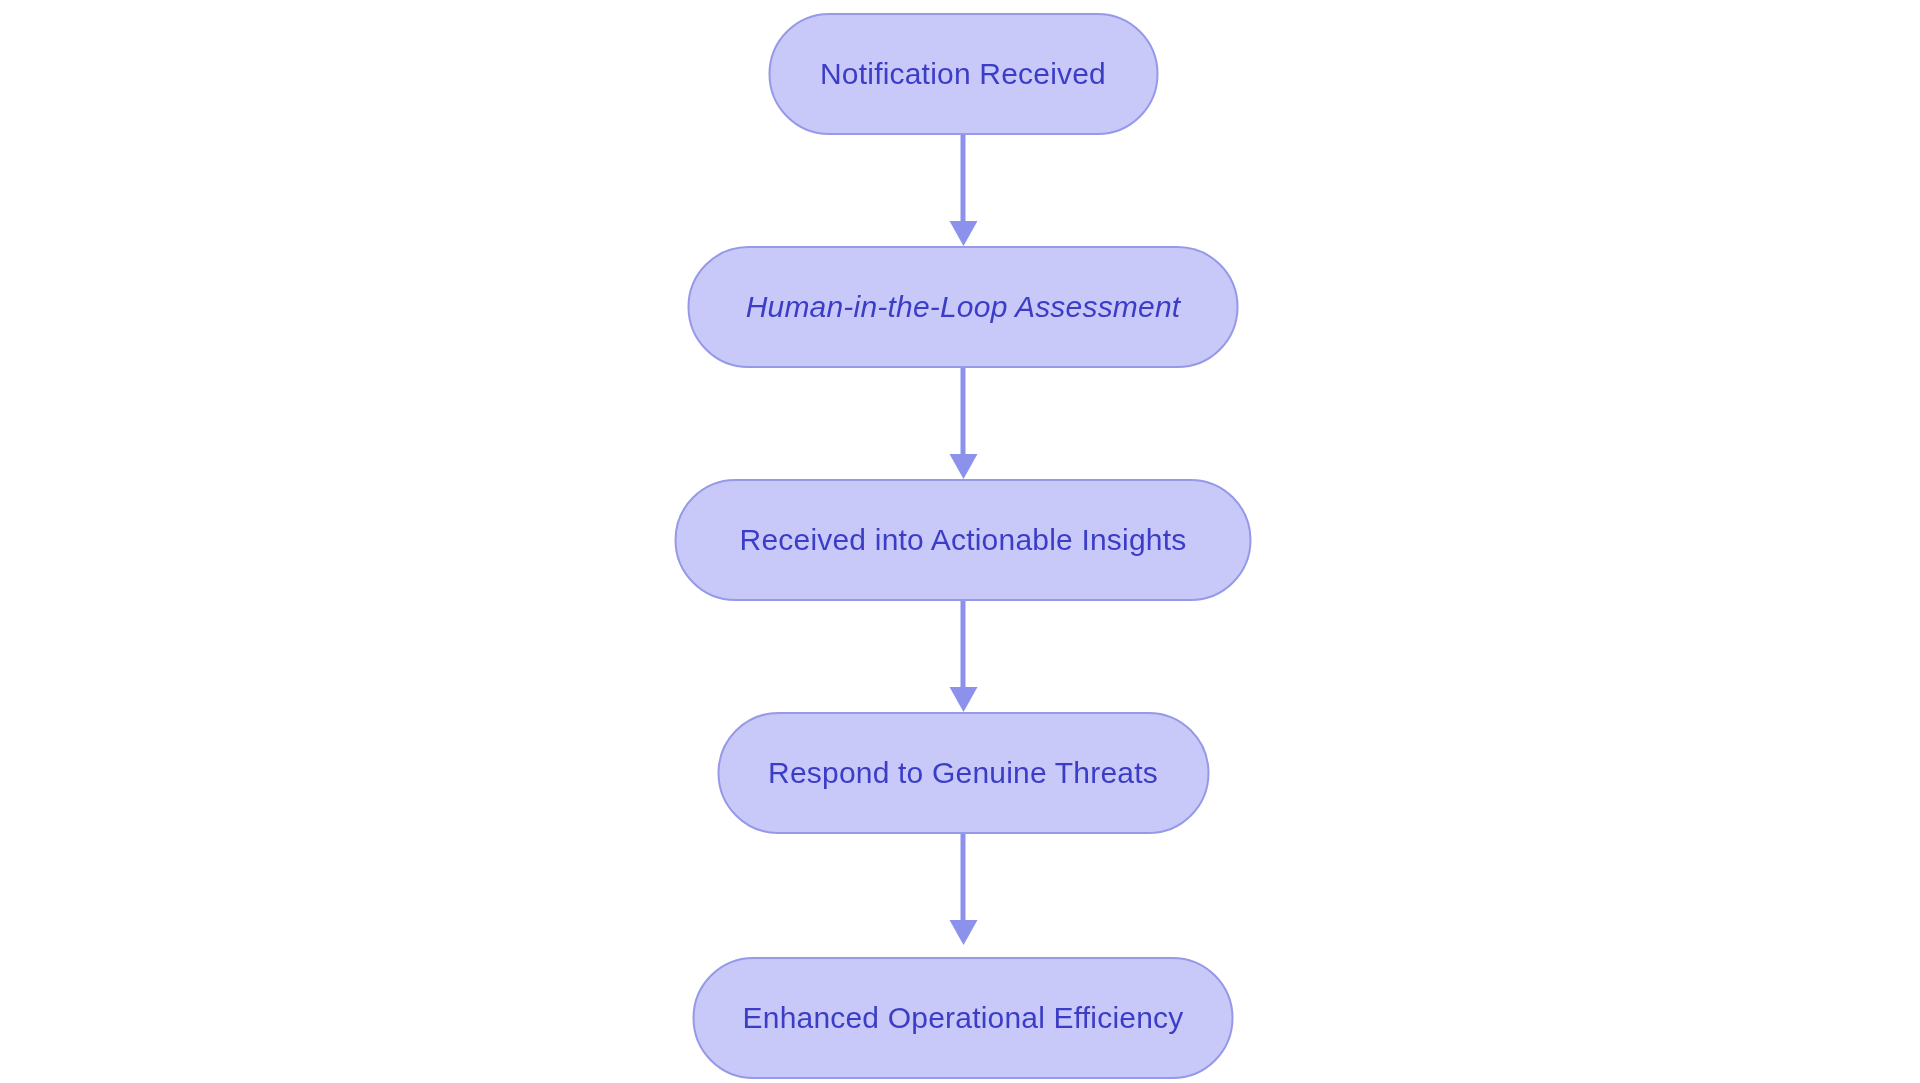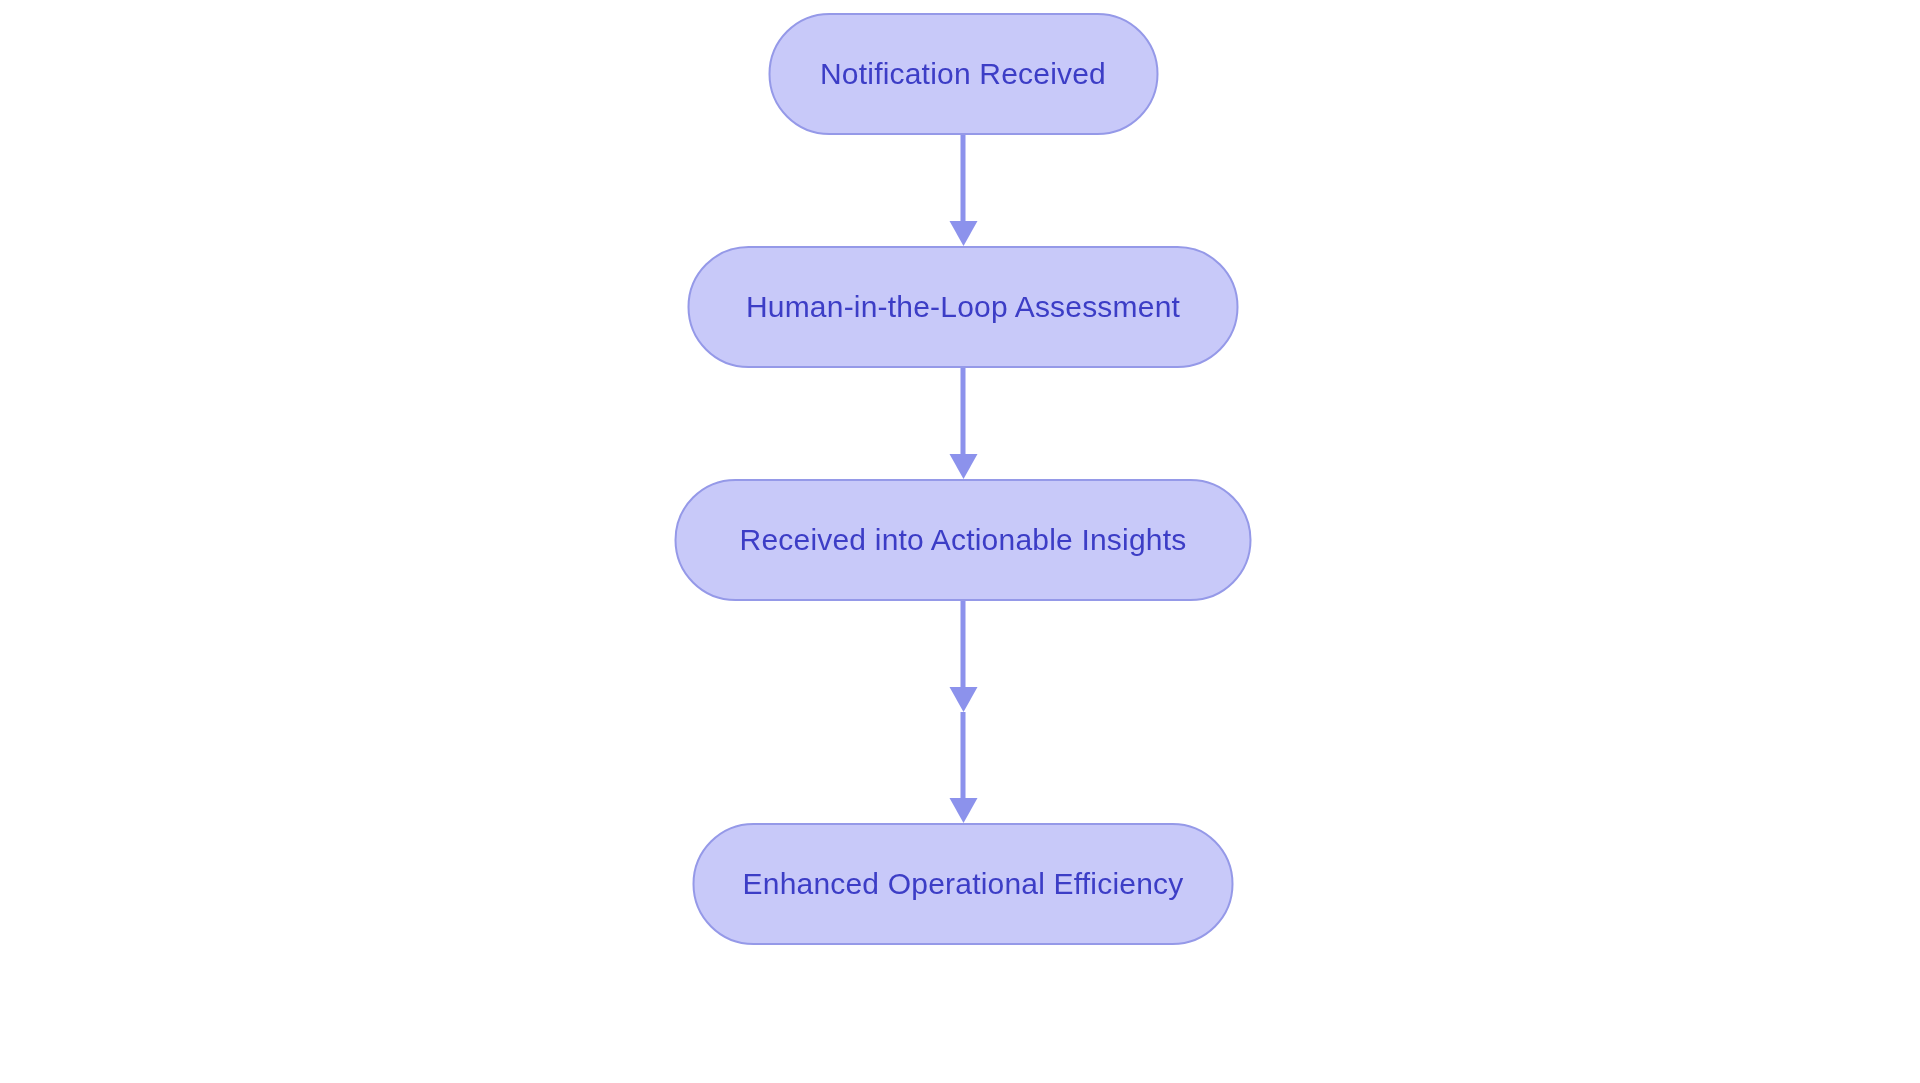--- a/index.html
+++ b/index.html
@@ -44,24 +44,24 @@
   }
   .node .label {
     color: var(--node-text);
     font-size: 30px;
     font-weight: 400;
     letter-spacing: 0.2px;
     white-space: nowrap;
     text-align: center;
   }
   .n1 { width: 390px; }
-  .n2 { width: 551px; }
+  .n2 { width: 551px; font-style: italic; }
   .n3 { width: 577px; }
   .n4 { width: 492px; }
-  .n5 { width: 541px; }
+  .n5 { width: 541px; margin-top: 12px; }
   .arrow {
     height: 111px;
     display: flex;
     flex-direction: column;
     align-items: center;
     flex: 0 0 auto;
   }
   .arrow .line {
     width: 5px;
     height: 86px;
@@ -101,20 +101,23 @@
 
     <div class="node n3">
       <span class="label">Received into Actionable Insights</span>
     </div>
 
     <div class="arrow">
       <div class="line"></div>
       <div class="head"></div>
     </div>
 
+    <div class="node n4">
+      <span class="label">Respond to Genuine Threats</span>
+    </div>
 
     <div class="arrow">
       <div class="line"></div>
       <div class="head"></div>
     </div>
 
     <div class="node n5">
       <span class="label">Enhanced Operational Efficiency</span>
     </div>
 

